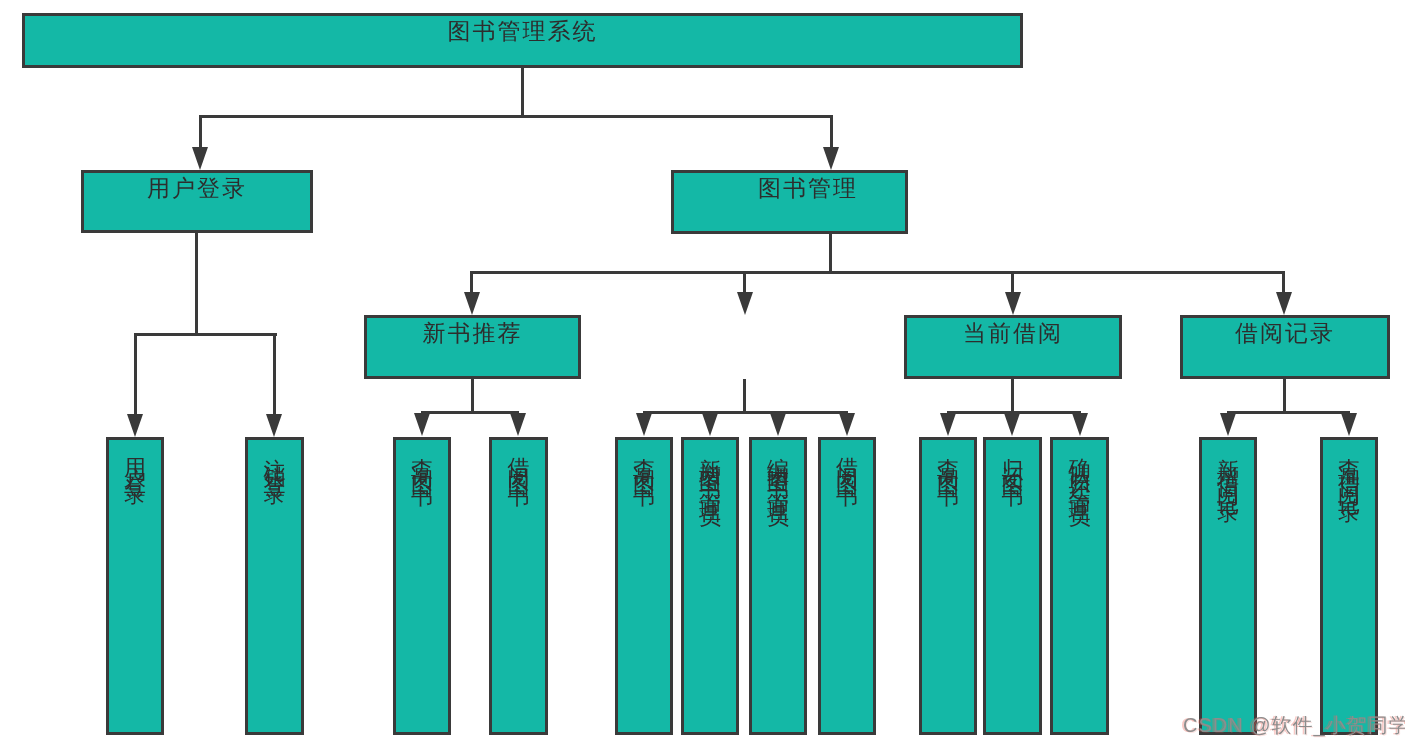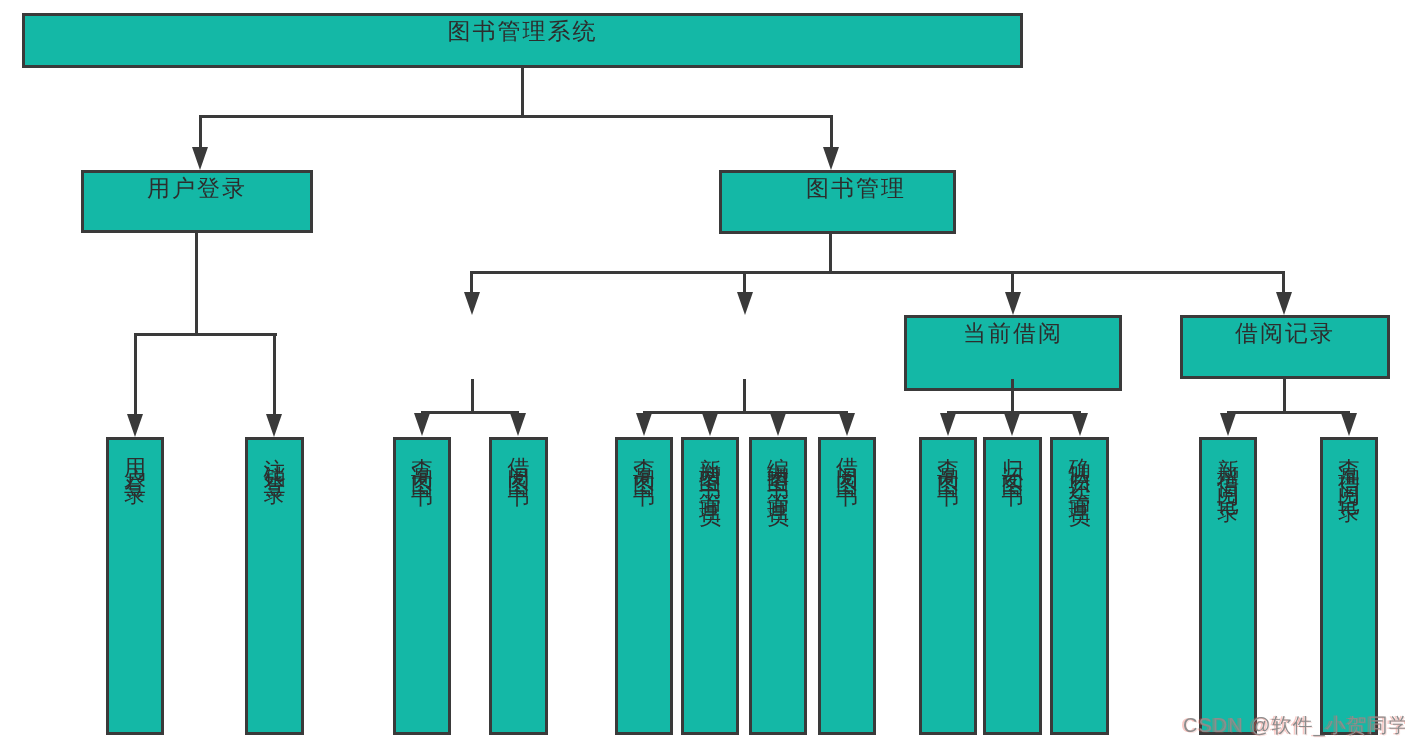--- a/index.html
+++ b/index.html
@@ -64,21 +64,21 @@
   <div class="vline" style="left:521px;top:68px;height:50px;"></div>
   <div class="hline" style="left:199px;top:115px;width:634px;"></div>
   <div class="vline" style="left:199px;top:115px;height:36px;"></div>
   <div class="vline" style="left:830px;top:115px;height:36px;"></div>
   <div class="arrow" style="left:192px;top:147px;"></div>
   <div class="arrow" style="left:823px;top:147px;"></div>
 
   <div class="node" style="left:81px;top:170px;width:232px;height:63px;">
     <span>用户登录</span>
   </div>
-  <div class="node" style="left:719px;top:170px;width:237px;height:64px;padding-left:37px;">
+  <div class="node" style="left:671px;top:170px;width:237px;height:64px;padding-left:37px;">
     <span>图书管理</span>
   </div>
 
   <div class="vline" style="left:195px;top:233px;height:103px;"></div>
   <div class="hline" style="left:134px;top:333px;width:143px;"></div>
   <div class="vline" style="left:134px;top:333px;height:84px;"></div>
   <div class="vline" style="left:273px;top:333px;height:84px;"></div>
   <div class="arrow" style="left:127px;top:414px;"></div>
   <div class="arrow" style="left:266px;top:414px;"></div>
 
@@ -86,21 +86,24 @@
   <div class="hline" style="left:470px;top:271px;width:815px;"></div>
   <div class="vline" style="left:470px;top:271px;height:25px;"></div>
   <div class="vline" style="left:743px;top:271px;height:25px;"></div>
   <div class="vline" style="left:1011px;top:271px;height:25px;"></div>
   <div class="vline" style="left:1282px;top:271px;height:25px;"></div>
   <div class="arrow" style="left:464px;top:292px;"></div>
   <div class="arrow" style="left:737px;top:292px;"></div>
   <div class="arrow" style="left:1005px;top:292px;"></div>
   <div class="arrow" style="left:1276px;top:292px;"></div>
 
-  <div class="node" style="left:904px;top:315px;width:218px;height:76px;">
+  <div class="node" style="left:364px;top:315px;width:217px;height:64px;">
+    <span>新书推荐</span>
+  </div>
+  <div class="node" style="left:904px;top:315px;width:218px;height:64px;">
     <span>当前借阅</span>
   </div>
   <div class="node" style="left:1180px;top:315px;width:210px;height:64px;">
     <span>借阅记录</span>
   </div>
 
   <div class="vline" style="left:471px;top:379px;height:35px;"></div>
   <div class="hline" style="left:421px;top:411px;width:98px;"></div>
   <div class="arrow" style="left:414px;top:413px;"></div>
   <div class="arrow" style="left:510px;top:413px;"></div>

